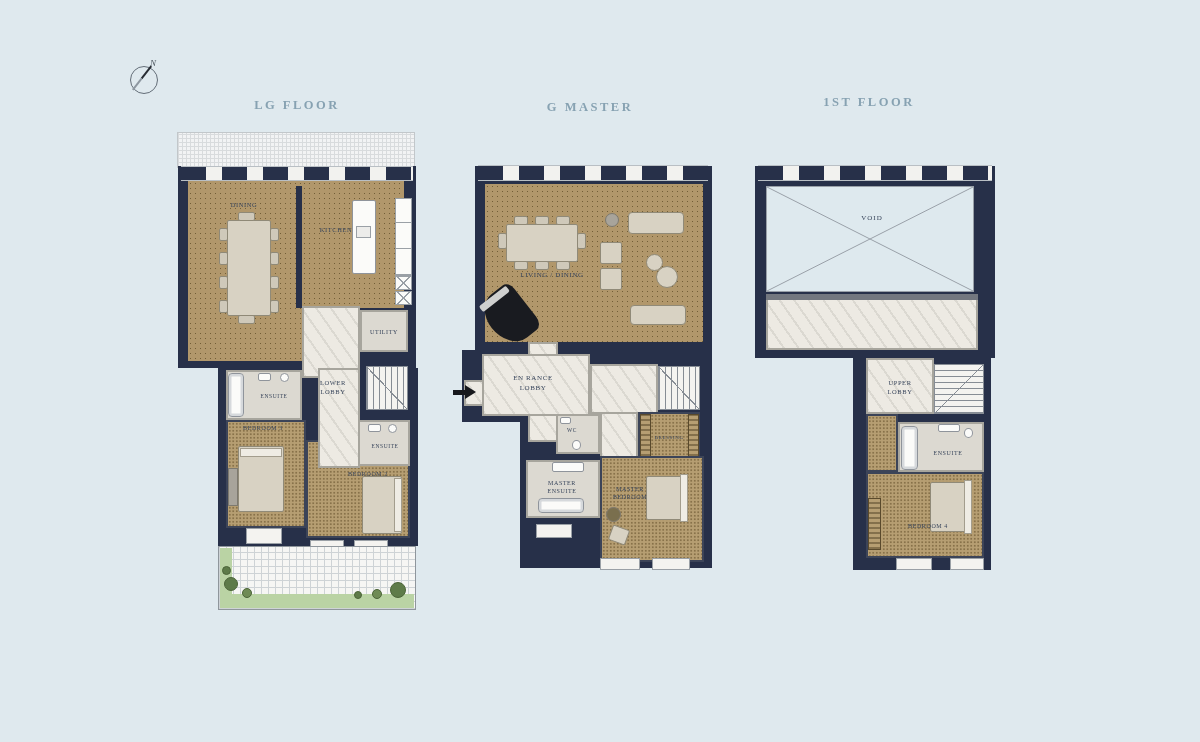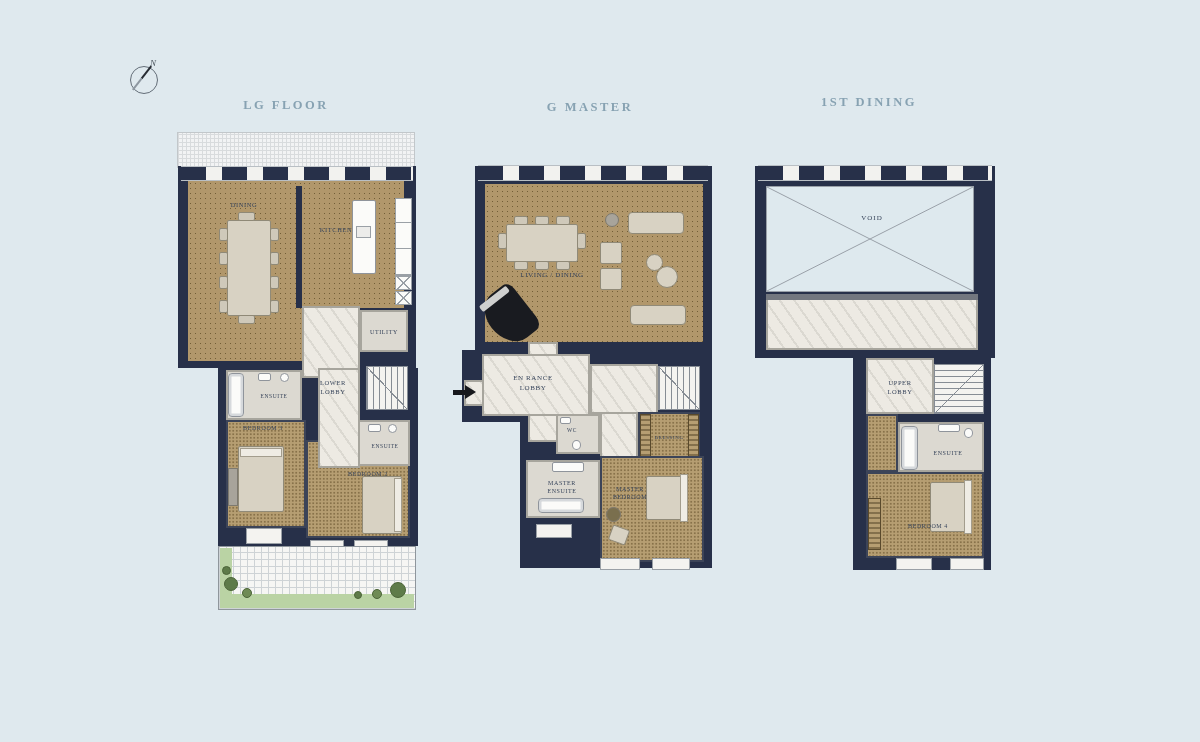--- a/index.html
+++ b/index.html
@@ -73,23 +73,23 @@
 <div id="canvas">
 
   <div class="abs" style="left:124px;top:56px;width:44px;height:44px;">
     <div class="abs" style="left:6px;top:10px;width:26px;height:26px;border:1.5px solid #646e78;border-radius:50%;"></div>
     <div class="abs" style="left:17px;top:7px;width:2px;height:30px;transform:rotate(38deg);
       background:linear-gradient(#272c33 0 52%,#8d97a0 52%);"></div>
     <span class="abs" style="left:26px;top:2px;font-family:'Liberation Serif',serif;font-style:italic;
       font-size:9px;color:#4c565f;">N</span>
   </div>
 
-  <div class="title" style="left:206px;top:98px;width:160px;">LG FLOOR</div>
+  <div class="title" style="left:217px;top:98px;width:160px;">LG FLOOR</div>
   <div class="title" style="left:510px;top:100px;width:160px;">G MASTER</div>
-  <div class="title" style="left:789px;top:95px;width:160px;">1ST DINING</div>
+  <div class="title" style="left:789px;top:95px;width:160px;">1ST FLOOR</div>
 
   <div class="layer">
     <div class="abs hatch" style="left:177px;top:132px;width:238px;height:36px;"></div>
     <div class="abs navy" style="left:178px;top:166px;width:238px;height:202px;"></div>
     <div class="abs navy" style="left:218px;top:368px;width:200px;height:178px;"></div>
     <div class="abs facade" style="left:181px;top:166px;width:232px;height:15px;"></div>
 
     <div class="abs wood" style="left:188px;top:181px;width:114px;height:180px;"></div>
     <div class="abs wood" style="left:302px;top:181px;width:102px;height:127px;"></div>
     <div class="abs navy" style="left:296px;top:186px;width:6px;height:122px;"></div>

